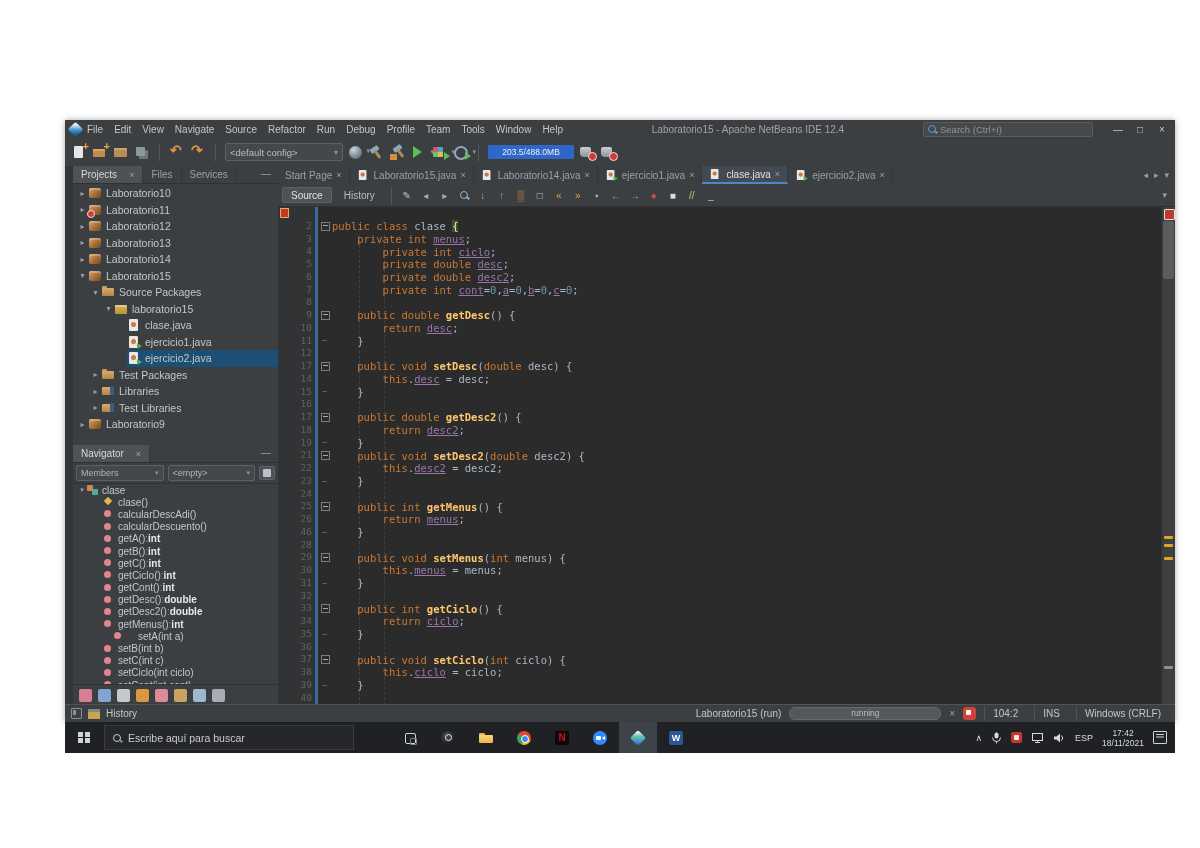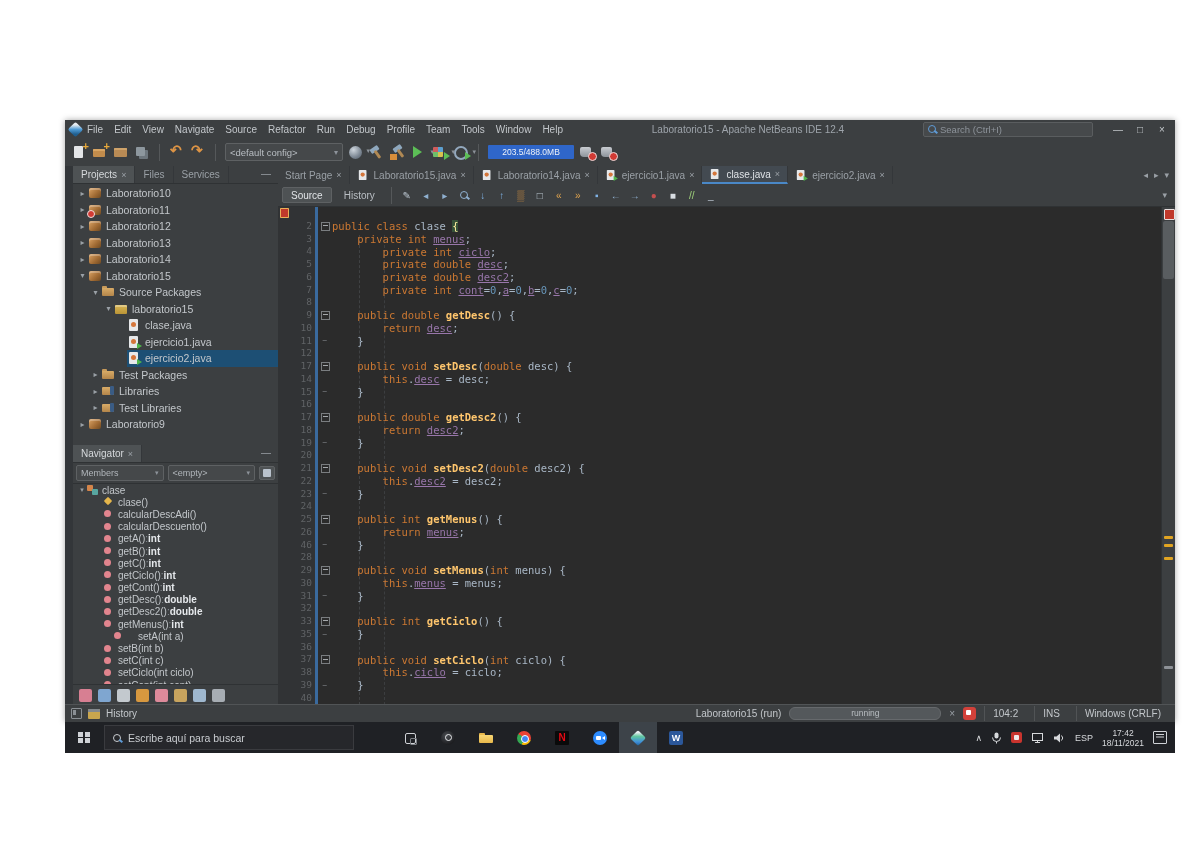--- a/index.html
+++ b/index.html
@@ -58,21 +58,21 @@
   .memory-meter{width:86px;height:14px;background:#2f66c9;color:#eef2f8;font-size:8.5px;line-height:14px;
     text-align:center;border-radius:1px;flex:none;white-space:nowrap;overflow:hidden;}
   .gc-icon::before,.gc2-icon::before{content:"";position:absolute;left:1px;top:2px;width:11px;height:10px;border-radius:2px 2px 4px 4px;
     background:linear-gradient(#c9ccd1,#8d949b);}
   .gc-icon::after,.gc2-icon::after{content:"";position:absolute;right:-2px;bottom:-1px;width:7px;height:7px;border-radius:50%;
     background:#d23a34;border:1px solid #f0dede;}
   
   .dock-strip{position:absolute;left:0;top:46px;width:8px;bottom:17px;background:#333639;border-right:1px solid #2b2e30;}
   .left-col{position:absolute;left:8px;top:46px;width:205px;bottom:17px;background:#3c3f41;}
   .ptabs{height:17px;background:#3c3f41;border-bottom:1px solid #2f3234;display:flex;align-items:stretch;font-size:10px;color:#9aa0a6;}
-  .ptab{display:flex;align-items:center;gap:4px;padding:0 8px;border-right:1px solid #34373a;}
+  .ptab{display:flex;align-items:center;gap:12px;padding:0 8px;border-right:1px solid #34373a;}
   .ptab.active{background:#4e5254;color:#d6d9dc;}
   .ptab .x{color:#9aa0a6;font-size:9px;}
   .panel-min{margin-left:auto;padding:0 7px;color:#9aa0a6;line-height:15px;}
   .projects-panel{position:absolute;left:0;top:0;right:0;height:279px;border-bottom:1px solid #2f3234;overflow:hidden;}
   #ptree{position:absolute;top:17px;left:0;right:0;bottom:0;overflow:hidden;padding-top:2px;}
   .trow{display:flex;align-items:center;height:16.5px;font-size:10.5px;color:#c3c7cb;white-space:nowrap;}
   .trow .arr{width:11px;text-align:center;color:#9aa0a6;font-size:8px;flex:none;}
   .trow .rowc{display:flex;align-items:center;flex:1;height:100%;padding-left:1px;}
   .trow.sel .rowc{background:#1d4f74;}
   .tic{width:13px;height:12px;display:inline-block;position:relative;margin-right:4px;flex:none;}
@@ -606,34 +606,34 @@
             <div class="crow"><span class="gl"></span><span class="ln">10</span><span class="vs"></span><span class="fo"></span><span class="tx"><span class="tk-pl">        </span><span class="tk-kw">return </span><span class="tk-fi">desc</span><span class="tk-pl">;</span></span></div>
             <div class="crow"><span class="gl"></span><span class="ln">11</span><span class="vs"></span><span class="fo"><span class="fold-e">−</span></span><span class="tx"><span class="tk-pl">    }</span></span></div>
             <div class="crow"><span class="gl"></span><span class="ln">12</span><span class="vs"></span><span class="fo"></span><span class="tx"></span></div>
             <div class="crow"><span class="gl"></span><span class="ln">17</span><span class="vs"></span><span class="fo"><span class="fold-s"></span></span><span class="tx"><span class="tk-pl">    </span><span class="tk-kw">public void </span><span class="tk-me">setDesc</span><span class="tk-pl">(</span><span class="tk-kw">double</span><span class="tk-pl"> desc) {</span></span></div>
             <div class="crow"><span class="gl"></span><span class="ln">14</span><span class="vs"></span><span class="fo"></span><span class="tx"><span class="tk-pl">        </span><span class="tk-kw">this</span><span class="tk-pl">.</span><span class="tk-fi">desc</span><span class="tk-pl"> = desc;</span></span></div>
             <div class="crow"><span class="gl"></span><span class="ln">15</span><span class="vs"></span><span class="fo"><span class="fold-e">−</span></span><span class="tx"><span class="tk-pl">    }</span></span></div>
             <div class="crow"><span class="gl"></span><span class="ln">16</span><span class="vs"></span><span class="fo"></span><span class="tx"></span></div>
             <div class="crow"><span class="gl"></span><span class="ln">17</span><span class="vs"></span><span class="fo"><span class="fold-s"></span></span><span class="tx"><span class="tk-pl">    </span><span class="tk-kw">public double </span><span class="tk-me">getDesc2</span><span class="tk-pl">() {</span></span></div>
             <div class="crow"><span class="gl"></span><span class="ln">18</span><span class="vs"></span><span class="fo"></span><span class="tx"><span class="tk-pl">        </span><span class="tk-kw">return </span><span class="tk-fi">desc2</span><span class="tk-pl">;</span></span></div>
             <div class="crow"><span class="gl"></span><span class="ln">19</span><span class="vs"></span><span class="fo"><span class="fold-e">−</span></span><span class="tx"><span class="tk-pl">    }</span></span></div>
-            <div class="crow"><span class="gl"></span><span class="ln">20</span><span class="vs"></span><span class="fo"></span><span class="tx"></span></div>
             <div class="crow"><span class="gl"></span><span class="ln">21</span><span class="vs"></span><span class="fo"><span class="fold-s"></span></span><span class="tx"><span class="tk-pl">    </span><span class="tk-kw">public void </span><span class="tk-me">setDesc2</span><span class="tk-pl">(</span><span class="tk-kw">double</span><span class="tk-pl"> desc2) {</span></span></div>
             <div class="crow"><span class="gl"></span><span class="ln">22</span><span class="vs"></span><span class="fo"></span><span class="tx"><span class="tk-pl">        </span><span class="tk-kw">this</span><span class="tk-pl">.</span><span class="tk-fi">desc2</span><span class="tk-pl"> = desc2;</span></span></div>
             <div class="crow"><span class="gl"></span><span class="ln">23</span><span class="vs"></span><span class="fo"><span class="fold-e">−</span></span><span class="tx"><span class="tk-pl">    }</span></span></div>
             <div class="crow"><span class="gl"></span><span class="ln">24</span><span class="vs"></span><span class="fo"></span><span class="tx"></span></div>
             <div class="crow"><span class="gl"></span><span class="ln">25</span><span class="vs"></span><span class="fo"><span class="fold-s"></span></span><span class="tx"><span class="tk-pl">    </span><span class="tk-kw">public int </span><span class="tk-me">getMenus</span><span class="tk-pl">() {</span></span></div>
             <div class="crow"><span class="gl"></span><span class="ln">26</span><span class="vs"></span><span class="fo"></span><span class="tx"><span class="tk-pl">        </span><span class="tk-kw">return </span><span class="tk-fi">menus</span><span class="tk-pl">;</span></span></div>
             <div class="crow"><span class="gl"></span><span class="ln">46</span><span class="vs"></span><span class="fo"><span class="fold-e">−</span></span><span class="tx"><span class="tk-pl">    }</span></span></div>
             <div class="crow"><span class="gl"></span><span class="ln">28</span><span class="vs"></span><span class="fo"></span><span class="tx"></span></div>
             <div class="crow"><span class="gl"></span><span class="ln">29</span><span class="vs"></span><span class="fo"><span class="fold-s"></span></span><span class="tx"><span class="tk-pl">    </span><span class="tk-kw">public void </span><span class="tk-me">setMenus</span><span class="tk-pl">(</span><span class="tk-kw">int</span><span class="tk-pl"> menus) {</span></span></div>
             <div class="crow"><span class="gl"></span><span class="ln">30</span><span class="vs"></span><span class="fo"></span><span class="tx"><span class="tk-pl">        </span><span class="tk-kw">this</span><span class="tk-pl">.</span><span class="tk-fi">menus</span><span class="tk-pl"> = menus;</span></span></div>
             <div class="crow"><span class="gl"></span><span class="ln">31</span><span class="vs"></span><span class="fo"><span class="fold-e">−</span></span><span class="tx"><span class="tk-pl">    }</span></span></div>
             <div class="crow"><span class="gl"></span><span class="ln">32</span><span class="vs"></span><span class="fo"></span><span class="tx"></span></div>
             <div class="crow"><span class="gl"></span><span class="ln">33</span><span class="vs"></span><span class="fo"><span class="fold-s"></span></span><span class="tx"><span class="tk-pl">    </span><span class="tk-kw">public int </span><span class="tk-me">getCiclo</span><span class="tk-pl">() {</span></span></div>
+            <div class="crow"><span class="gl"></span><span class="ln">34</span><span class="vs"></span><span class="fo"></span><span class="tx"><span class="tk-pl">        </span><span class="tk-kw">return </span><span class="tk-fi">ciclo</span><span class="tk-pl">;</span></span></div>
             <div class="crow"><span class="gl"></span><span class="ln">35</span><span class="vs"></span><span class="fo"><span class="fold-e">−</span></span><span class="tx"><span class="tk-pl">    }</span></span></div>
             <div class="crow"><span class="gl"></span><span class="ln">36</span><span class="vs"></span><span class="fo"></span><span class="tx"></span></div>
             <div class="crow"><span class="gl"></span><span class="ln">37</span><span class="vs"></span><span class="fo"><span class="fold-s"></span></span><span class="tx"><span class="tk-pl">    </span><span class="tk-kw">public void </span><span class="tk-me">setCiclo</span><span class="tk-pl">(</span><span class="tk-kw">int</span><span class="tk-pl"> ciclo) {</span></span></div>
             <div class="crow"><span class="gl"></span><span class="ln">38</span><span class="vs"></span><span class="fo"></span><span class="tx"><span class="tk-pl">        </span><span class="tk-kw">this</span><span class="tk-pl">.</span><span class="tk-fi">ciclo</span><span class="tk-pl"> = ciclo;</span></span></div>
             <div class="crow"><span class="gl"></span><span class="ln">39</span><span class="vs"></span><span class="fo"><span class="fold-e">−</span></span><span class="tx"><span class="tk-pl">    }</span></span></div>
             <div class="crow"><span class="gl"></span><span class="ln">40</span><span class="vs"></span><span class="fo"></span><span class="tx"></span></div>
           </div>
         <div class="stripe" id="stripe">
           <div class="errbox"></div>
           <div class="smark" style="top:16px;background:#c0392b;"></div>

